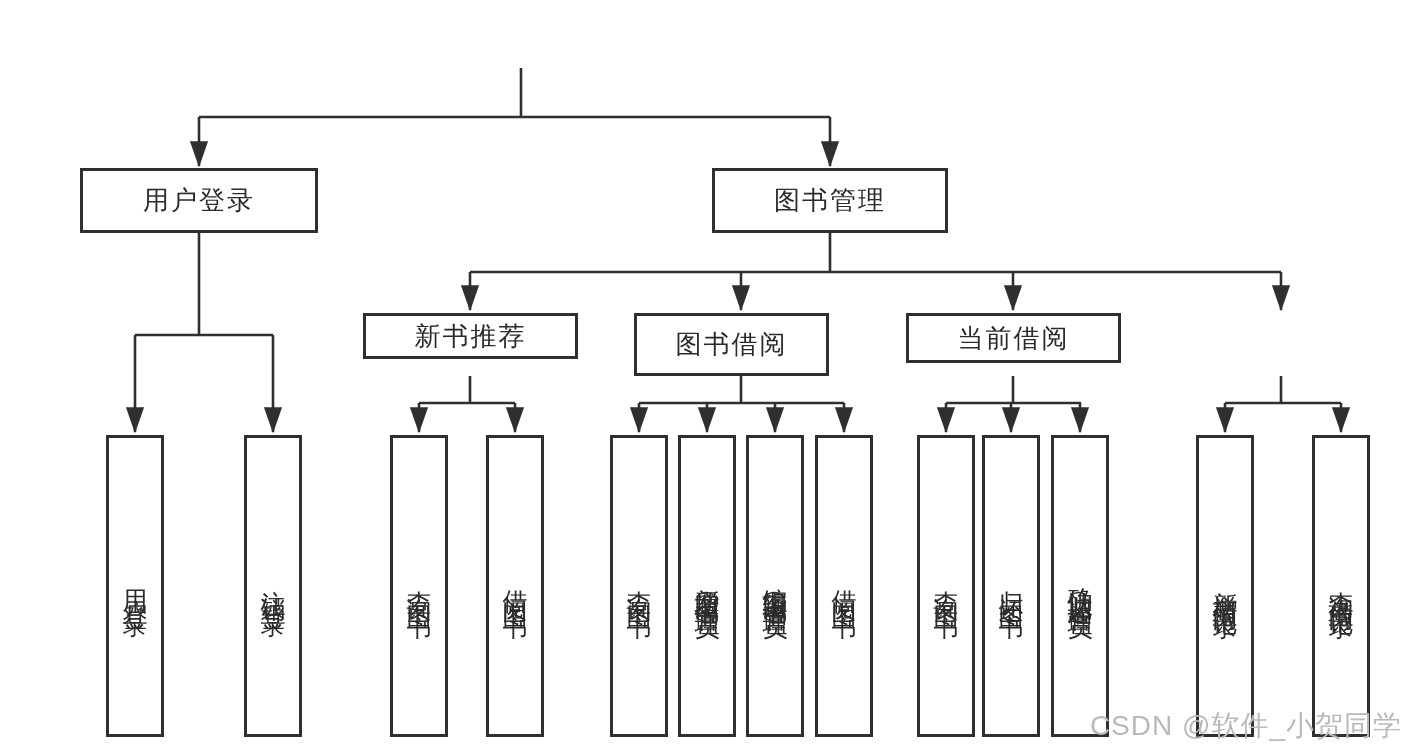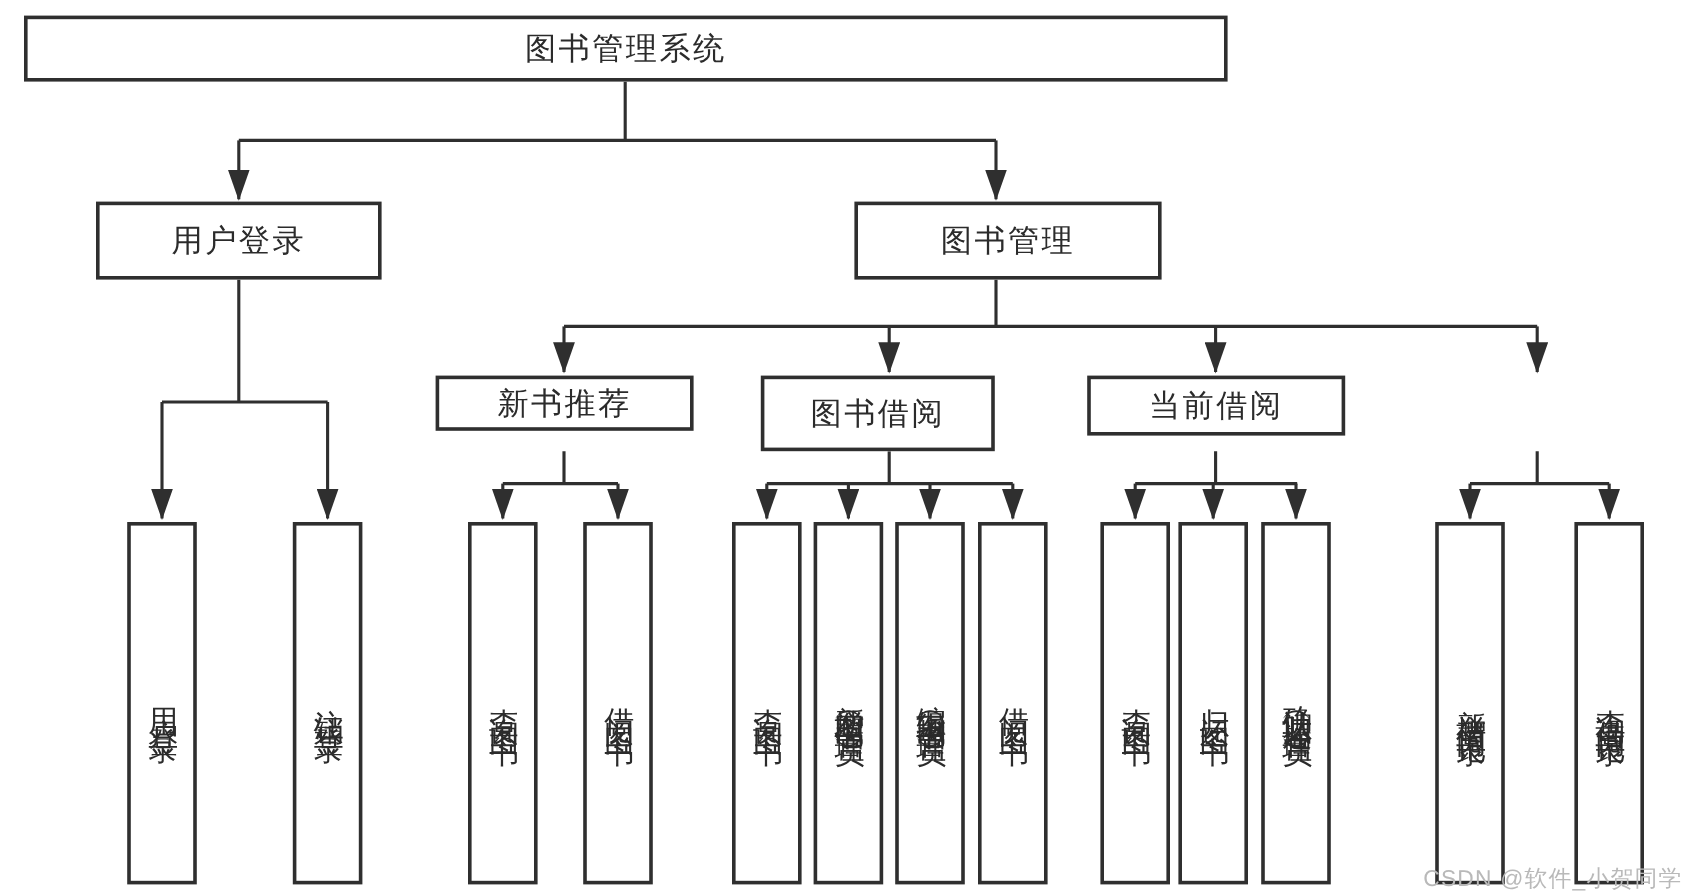--- a/index.html
+++ b/index.html
@@ -30,21 +30,21 @@
     top:435px;width:58px;height:302px;
     display:flex;align-items:center;justify-content:center;
     color:var(--text);font-size:25px;
   }
   .vtext{writing-mode:vertical-rl;text-orientation:mixed;line-height:1;}
   .len4 .vtext{letter-spacing:8px;}
   .len6 .vtext{letter-spacing:5px;}
   .len9 .vtext{letter-spacing:4px;}
   .watermark{
     position:absolute;right:3px;bottom:2px;z-index:5;
-    color:var(--watermark);font-size:19px;letter-spacing:1px;white-space:nowrap;
+    color:var(--watermark);font-size:28px;letter-spacing:1px;white-space:nowrap;
   }
 </style>
 </head>
 <body>
 
 <div class="canvas">
 
   <svg class="wires" xmlns="http://www.w3.org/2000/svg">
     <defs>
       <marker id="arrow" viewBox="0 0 10 7" refX="9.5" refY="3.5" markerWidth="10" markerHeight="7" orient="auto">
@@ -74,28 +74,25 @@
     <path class="wire" marker-end="url(#arrow)" d="M707 403 V432"></path>
     <path class="wire" marker-end="url(#arrow)" d="M775 403 V432"></path>
     <path class="wire" marker-end="url(#arrow)" d="M844 403 V432"></path>
     <path class="wire" marker-end="url(#arrow)" d="M946 403 V432"></path>
     <path class="wire" marker-end="url(#arrow)" d="M1011 403 V432"></path>
     <path class="wire" marker-end="url(#arrow)" d="M1080 403 V432"></path>
     <path class="wire" marker-end="url(#arrow)" d="M1225 403 V432"></path>
     <path class="wire" marker-end="url(#arrow)" d="M1341 403 V432"></path>
   </svg>
 
-  <div class="box" style="left:20px;top:13px;width:1003px;height:55px;">
-    <span>图书管理系统</span>
-  </div>
 
   <div class="box" style="left:80px;top:168px;width:238px;height:65px;">
     <span>用户登录</span>
   </div>
-  <div class="box" style="left:712px;top:168px;width:256px;height:65px;">
+  <div class="box" style="left:712px;top:168px;width:236px;height:65px;">
     <span>图书管理</span>
   </div>
 
   <div class="box" style="left:363px;top:313px;width:215px;height:46px;">
     <span>新书推荐</span>
   </div>
   <div class="box" style="left:634px;top:313px;width:195px;height:63px;">
     <span>图书借阅</span>
   </div>
   <div class="box" style="left:906px;top:313px;width:215px;height:50px;">

